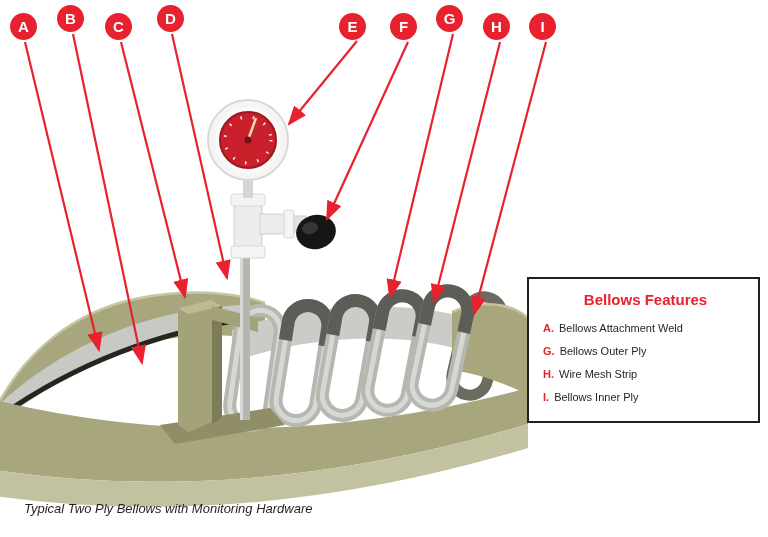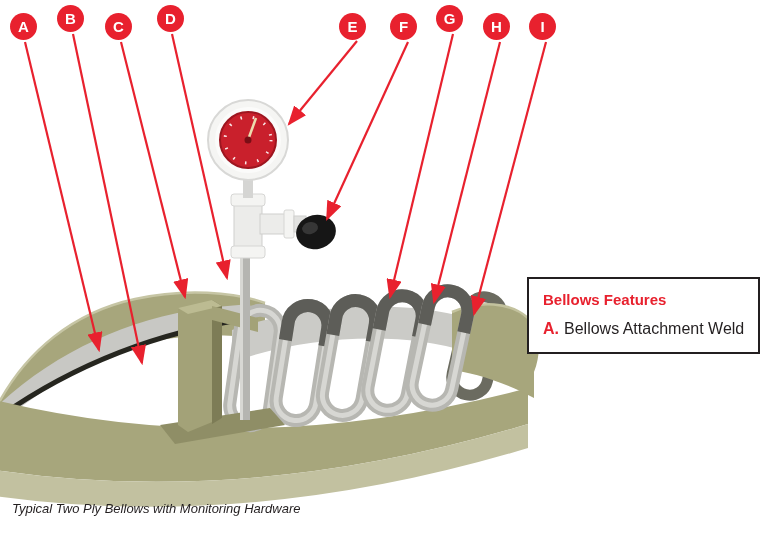--- a/index.html
+++ b/index.html
@@ -10,25 +10,25 @@
   svg.illustration { position:absolute; left:0; top:0; }
   .callout {
     position:absolute; width:27px; height:27px; border-radius:50%;
     background:#e8212e; color:#ffffff; font-weight:bold; font-size:15px;
     display:flex; align-items:center; justify-content:center; line-height:1;
   }
   .legend {
     position:absolute; left:527px; top:277px; width:233px; box-sizing:border-box;
     border:2px solid #231f20; background:#ffffff; padding:10px 10px 12px 14px;
   }
-  .legend-title { color:#e8212e; font-weight:bold; font-size:15px; margin:2px 0 9px 0; }
-  .legend-item { font-size:16px; line-height:23px; color:#231f20; white-space:nowrap; }
+  .legend-title { color:#e8212e; font-weight:bold; font-size:15px; margin:2px 0 9px 0;text-align:center; }
+  .legend-item { font-size:11px; line-height:23px; color:#231f20; white-space:nowrap; }
   .legend-key { color:#e8212e; font-weight:bold; margin-right:5px; }
   .caption {
-    position:absolute; left:12px; top:501px; font-style:italic;
+    position:absolute; left:24px; top:501px; font-style:italic;
     font-size:13px; color:#231f20;
   }
 </style>
 </head>
 <body>
 
 <div class="stage">
 
   <svg class="illustration" width="768" height="537" viewBox="0 0 768 537">
     <defs>
@@ -163,17 +163,20 @@
   <div class="callout" style="left:483px;top:13px">
       <span>H</span>
     </div>
   <div class="callout" style="left:529px;top:13px">
       <span>I</span>
     </div>
 
   <div class="legend">
     <div class="legend-title">Bellows Features</div>
     <div class="legend-item"><span class="legend-key">A.</span><span>Bellows Attachment Weld</span></div>
+    <div class="legend-item"><span class="legend-key">G.</span><span>Bellows Outer Ply</span></div>
+    <div class="legend-item"><span class="legend-key">H.</span><span>Wire Mesh Strip</span></div>
+    <div class="legend-item"><span class="legend-key">I.</span><span>Bellows Inner Ply</span></div>
   </div>
 
   <div class="caption">Typical Two Ply Bellows with Monitoring Hardware</div>
 
 </div>
 
 </body></html>

